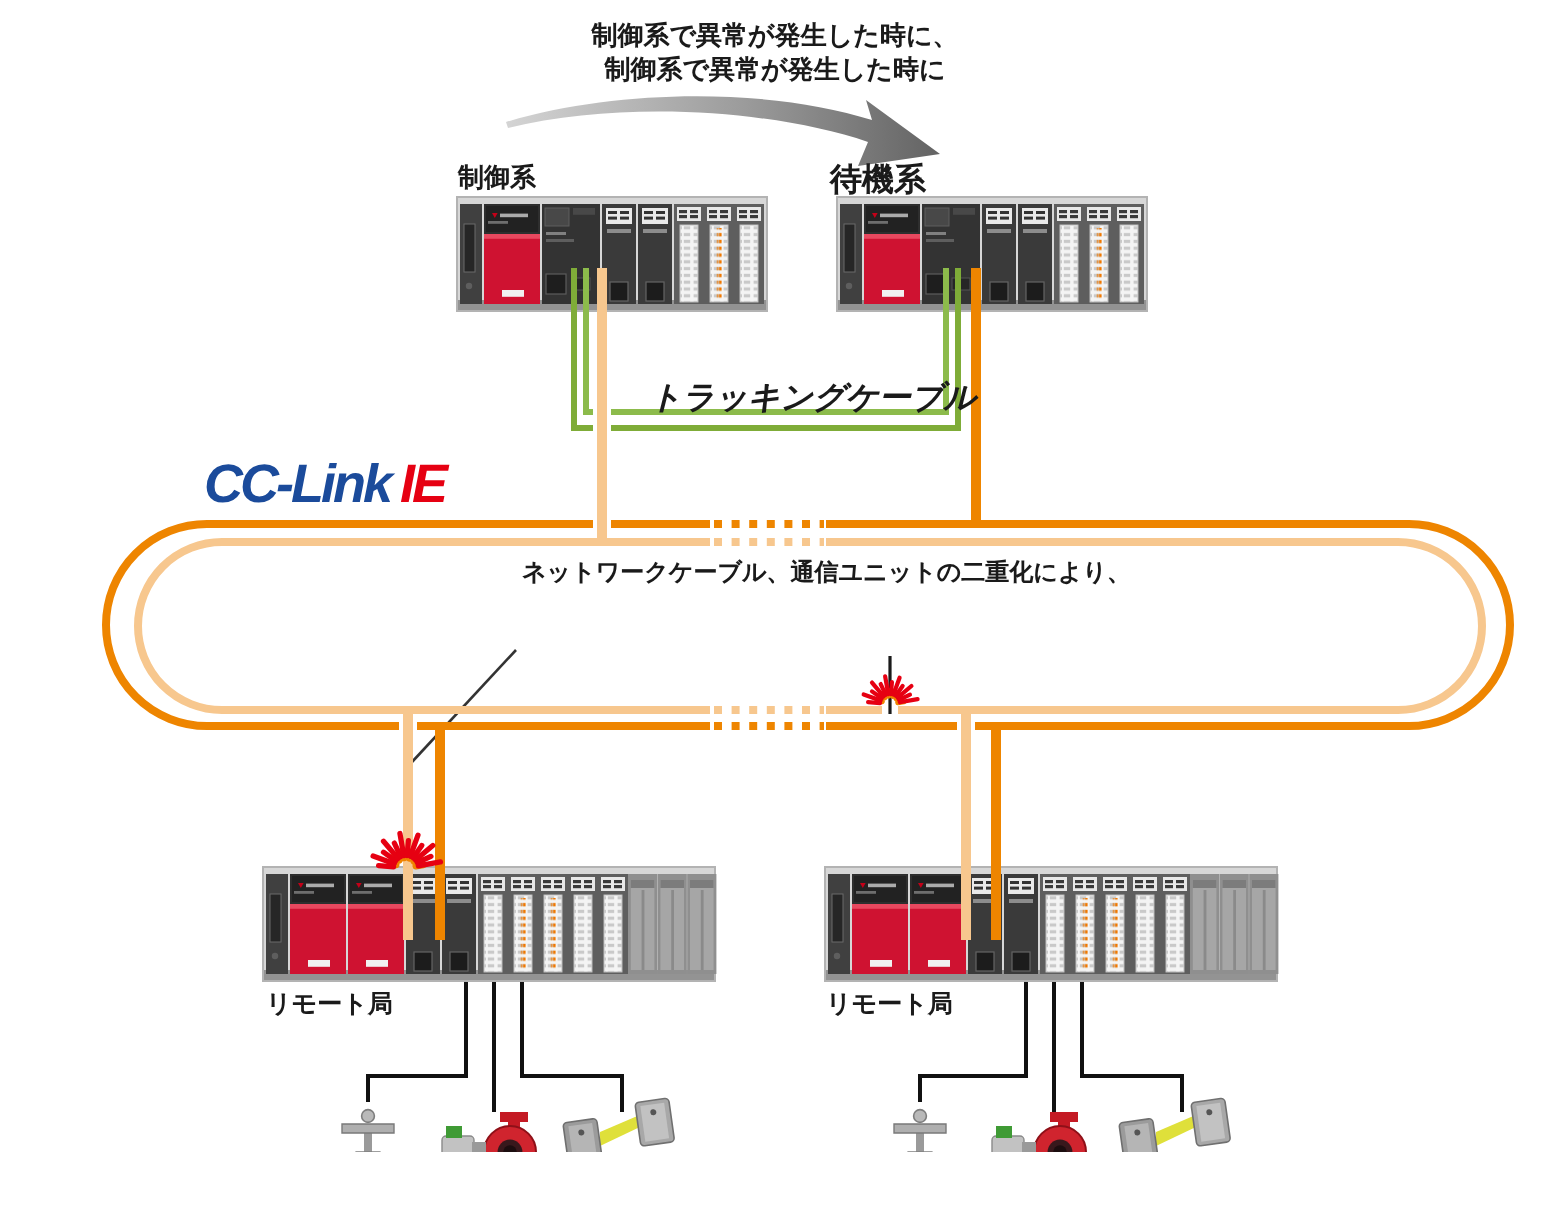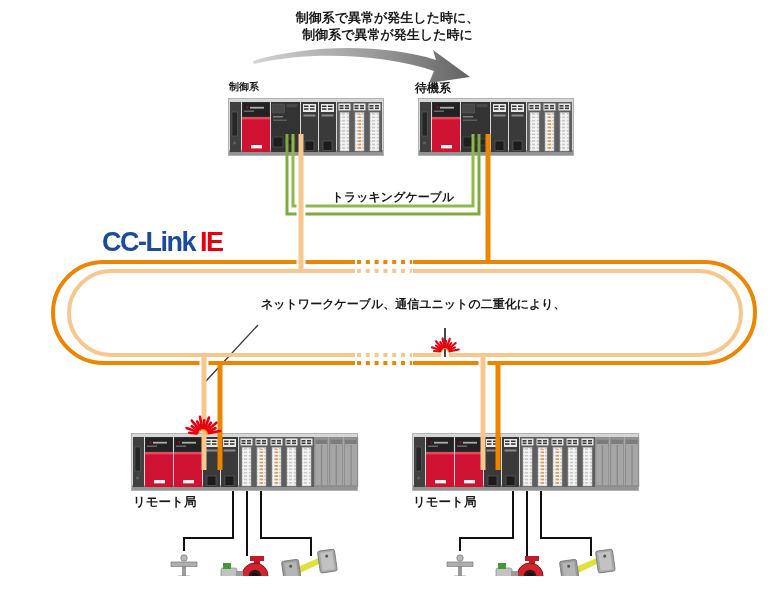--- a/index.html
+++ b/index.html
@@ -1,27 +1,27 @@
 <!DOCTYPE html>
 <html><head>
 <meta charset="utf-8">
 <style>
   html,body{margin:0;padding:0;background:#fff;}
   .canvas{position:relative;width:780px;height:576px;background:#fff;overflow:hidden;
           font-family:"Liberation Sans","DejaVu Sans",sans-serif;color:#1a1a1a;}
   .canvas svg.scene{position:absolute;left:0;top:0;}
   .lbl{position:absolute;z-index:5;pointer-events:none;white-space:nowrap;font-weight:bold;}
   .note-top{left:235px;top:9px;width:305px;text-align:center;font-size:13px;line-height:17px;}
-  .lbl-control{left:229px;top:80px;font-size:10px;}
-  .lbl-standby{left:415px;top:80px;font-size:12px;}
-  .lbl-tracking{left:298px;top:189px;width:190px;text-align:center;font-size:12px;}
-  .note-mid{left:261px;top:297px;font-size:12px;line-height:16px;font-family:Liberation Mono, monospace;}
+  .lbl-control{left:229px;top:80px;font-size:13px;}
+  .lbl-standby{left:415px;top:80px;font-size:16px;}
+  .lbl-tracking{left:298px;top:189px;width:190px;text-align:right;font-size:16px;font-style:italic;}
+  .note-mid{left:261px;top:278px;font-size:12px;line-height:16px;}
   .lbl-remote-l{left:133px;top:494px;font-size:12.5px;}
   .lbl-remote-r{left:413px;top:494px;font-size:12.5px;}
-  .logo{left:102px;top:227px;font-size:27px;font-weight:bold;letter-spacing:-1.5px;}
+  .logo{left:102px;top:227px;font-size:27px;font-style:italic;font-weight:bold;letter-spacing:-1.5px;}
   .logo .ie{margin-left:5px;}
 </style>
 </head>
 <body>
 
 <div class="canvas">
 
 <svg class="scene" width="780" height="607" viewBox="0 0 780 607">
   <defs>
     <linearGradient id="gArrow" x1="0" y1="0" x2="1" y2="0">

